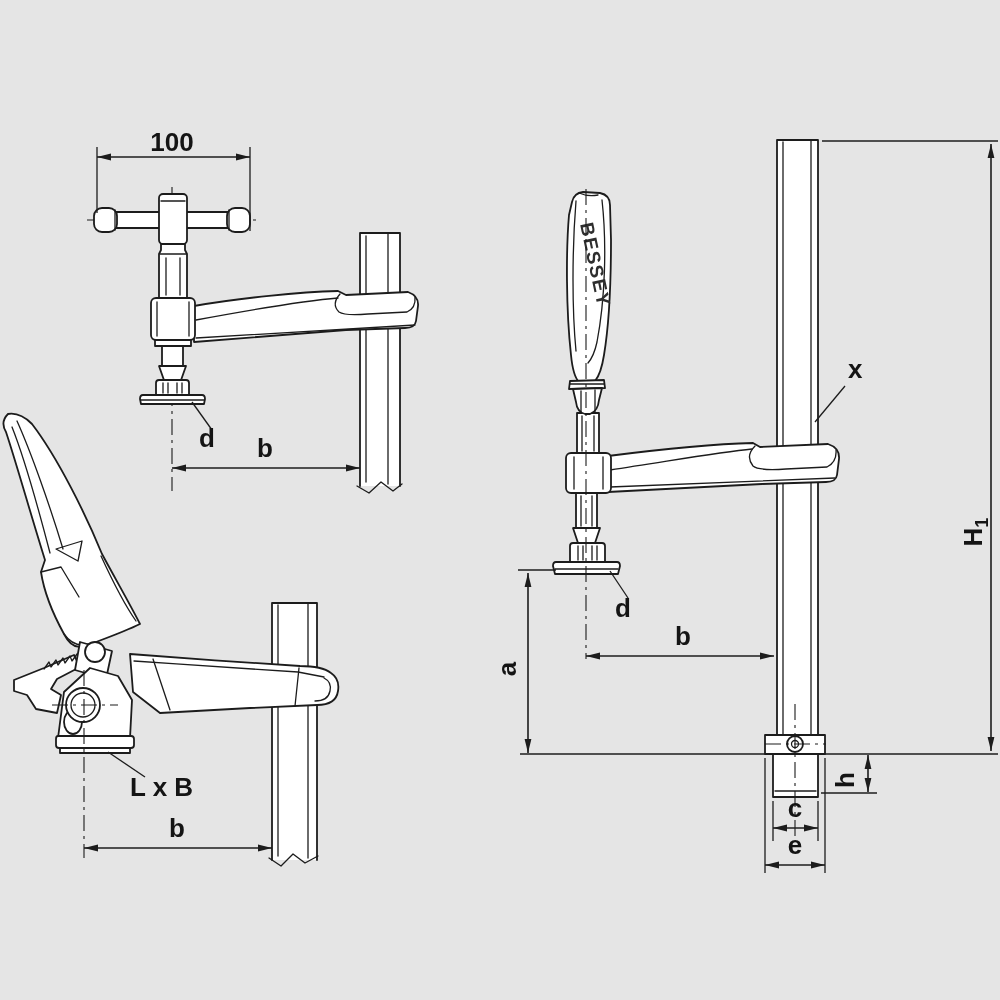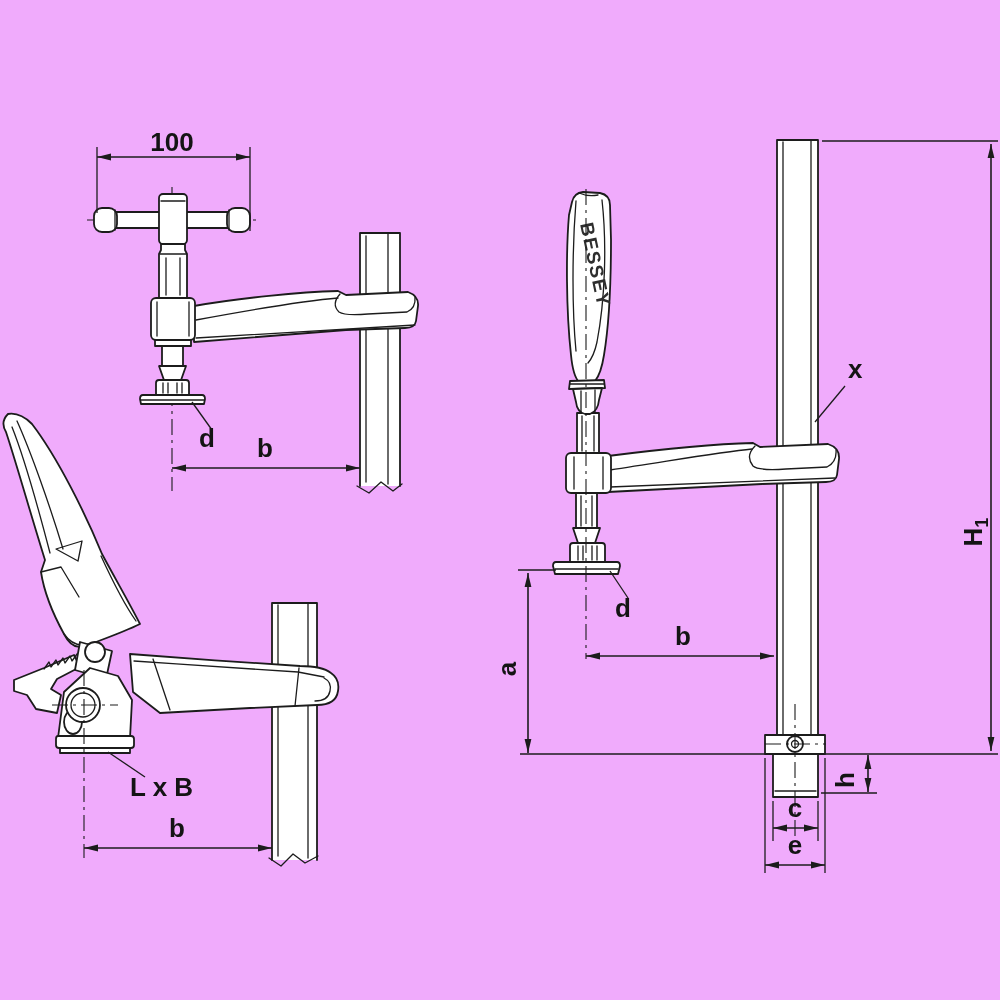--- a/index.html
+++ b/index.html
@@ -1,17 +1,17 @@
 <!DOCTYPE html>
 <html><head>
 <meta charset="utf-8">
 <style>
   html,body { margin:0; padding:0; background:#fff; }
   .canvas {
-    position:relative; width:1000px; height:1000px; background:#f0abfc;
+    position:relative; width:1000px; height:1000px; background:#e5e5e5;
     font-family:"Liberation Sans", sans-serif;
   }
   svg { position:absolute; inset:0; }
   .obj     { fill:#ffffff; stroke:#1c1c1c; stroke-width:1.8; stroke-linejoin:round; stroke-linecap:round; }
   .objline { fill:none; stroke:#1c1c1c; stroke-width:1.3; stroke-linejoin:round; stroke-linecap:round; }
   .objfill { fill:#ffffff; stroke:none; }
   .dim     { fill:none; stroke:#1c1c1c; stroke-width:1.6; }
   .ext     { fill:none; stroke:#1c1c1c; stroke-width:1.3; }
   .cl      { fill:none; stroke:#1c1c1c; stroke-width:1.1; stroke-dasharray:16 5 3 5; }
   .lbl     { font-family:"Liberation Sans", sans-serif; font-weight:bold; font-size:26px; fill:#141414; }

